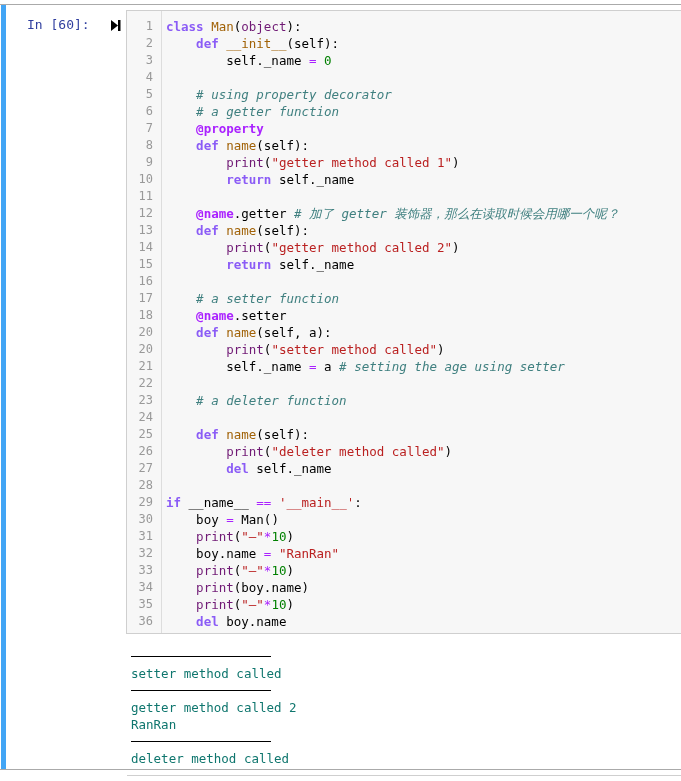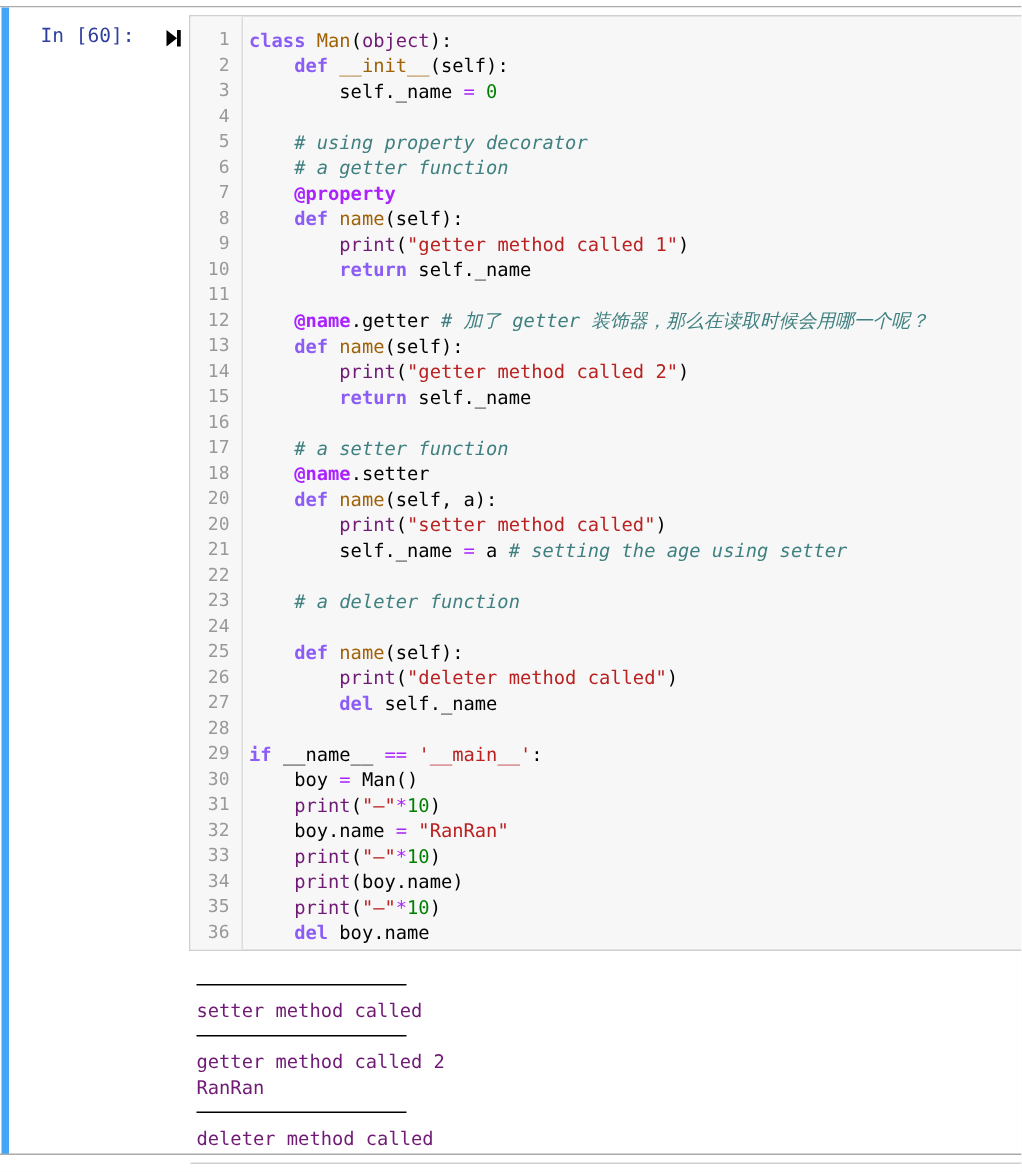--- a/index.html
+++ b/index.html
@@ -22,21 +22,21 @@
   .ln { position: absolute; left: 0; width: 26px; text-align: right; color: #999999; font-size: 12px; }
   .code { position: absolute; left: 39px; color: #000; }
   .kw { color: #8b5cf6; font-weight: bold; }
   .fn { color: #a16207; }
   .bi { color: #701a75; }
   .str { color: #ba2121; }
   .cm { color: #408080; font-style: italic; }
   .dec { color: #aa22ff; font-weight: bold; }
   .op { color: #aa22ff; }
   .num { color: #008000; }
-  .output { position: absolute; left: 131px; top: 648px; font-size: 12.5px; color: #701a75; }
+  .output { position: absolute; left: 131px; top: 648px; font-size: 12.5px; color: #0f766e; }
   .out-line { height: 17px; line-height: 17px; white-space: pre; }
   .rule { width: 140px; height: 1px; background: #000; margin: 8px 0 8px 0; }
 </style>
 </head>
 <body>
 
 <div class="top-line"></div>
 <div class="cell"></div>
 <div class="cell-bar"></div>
 

